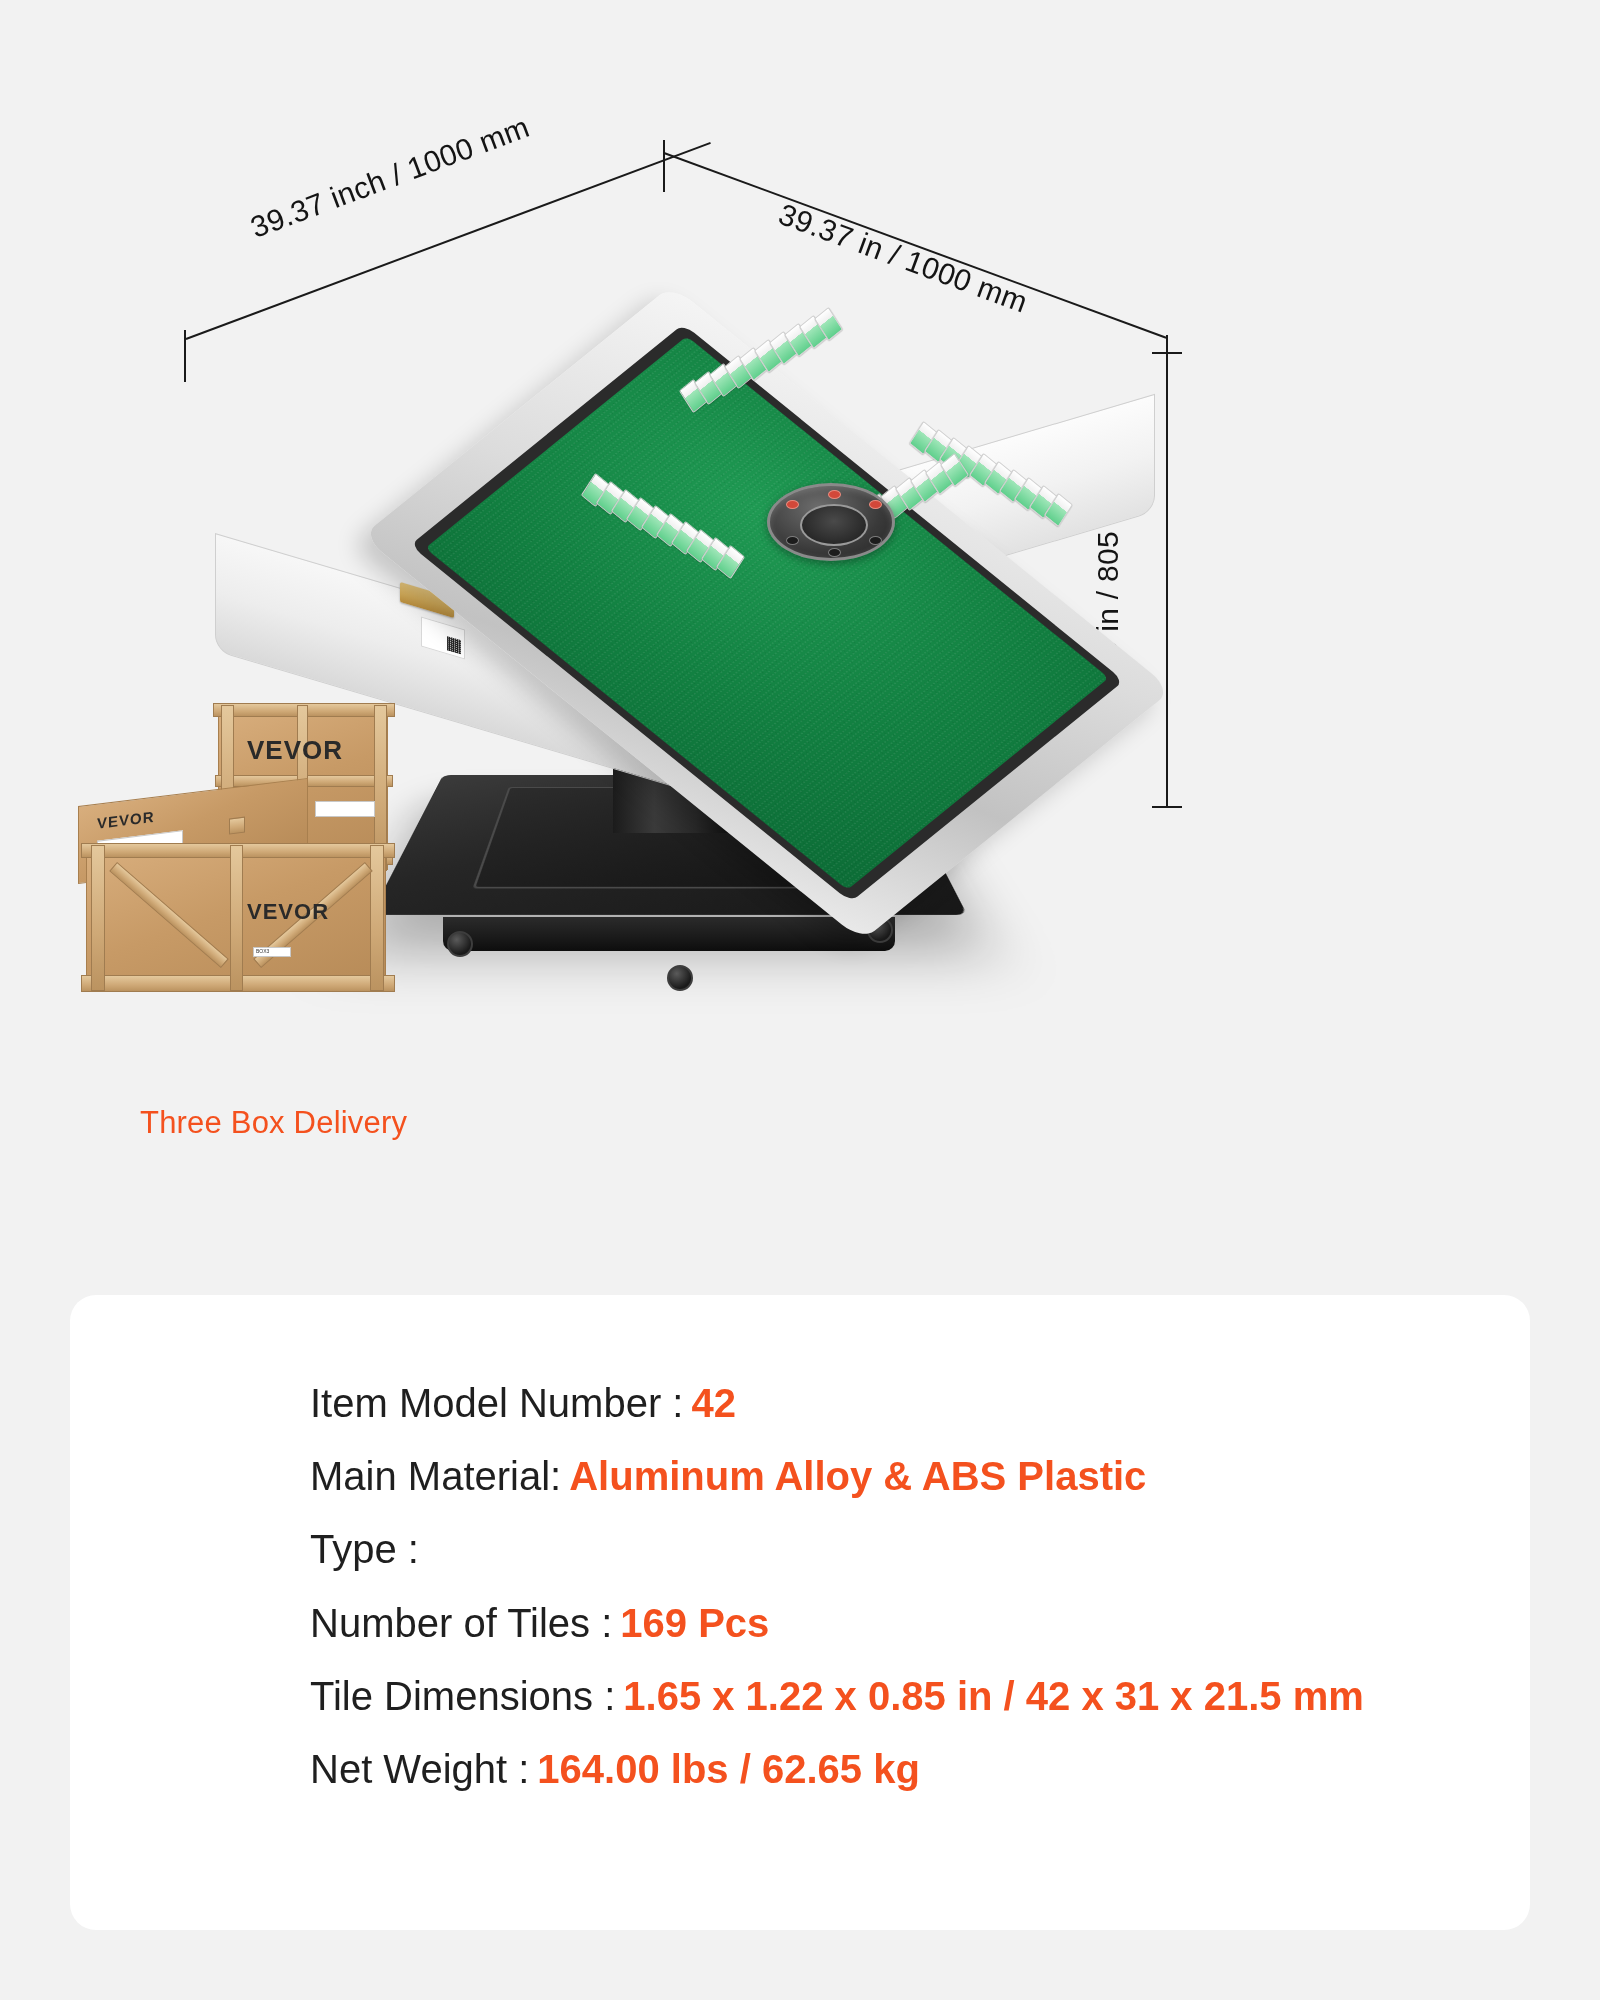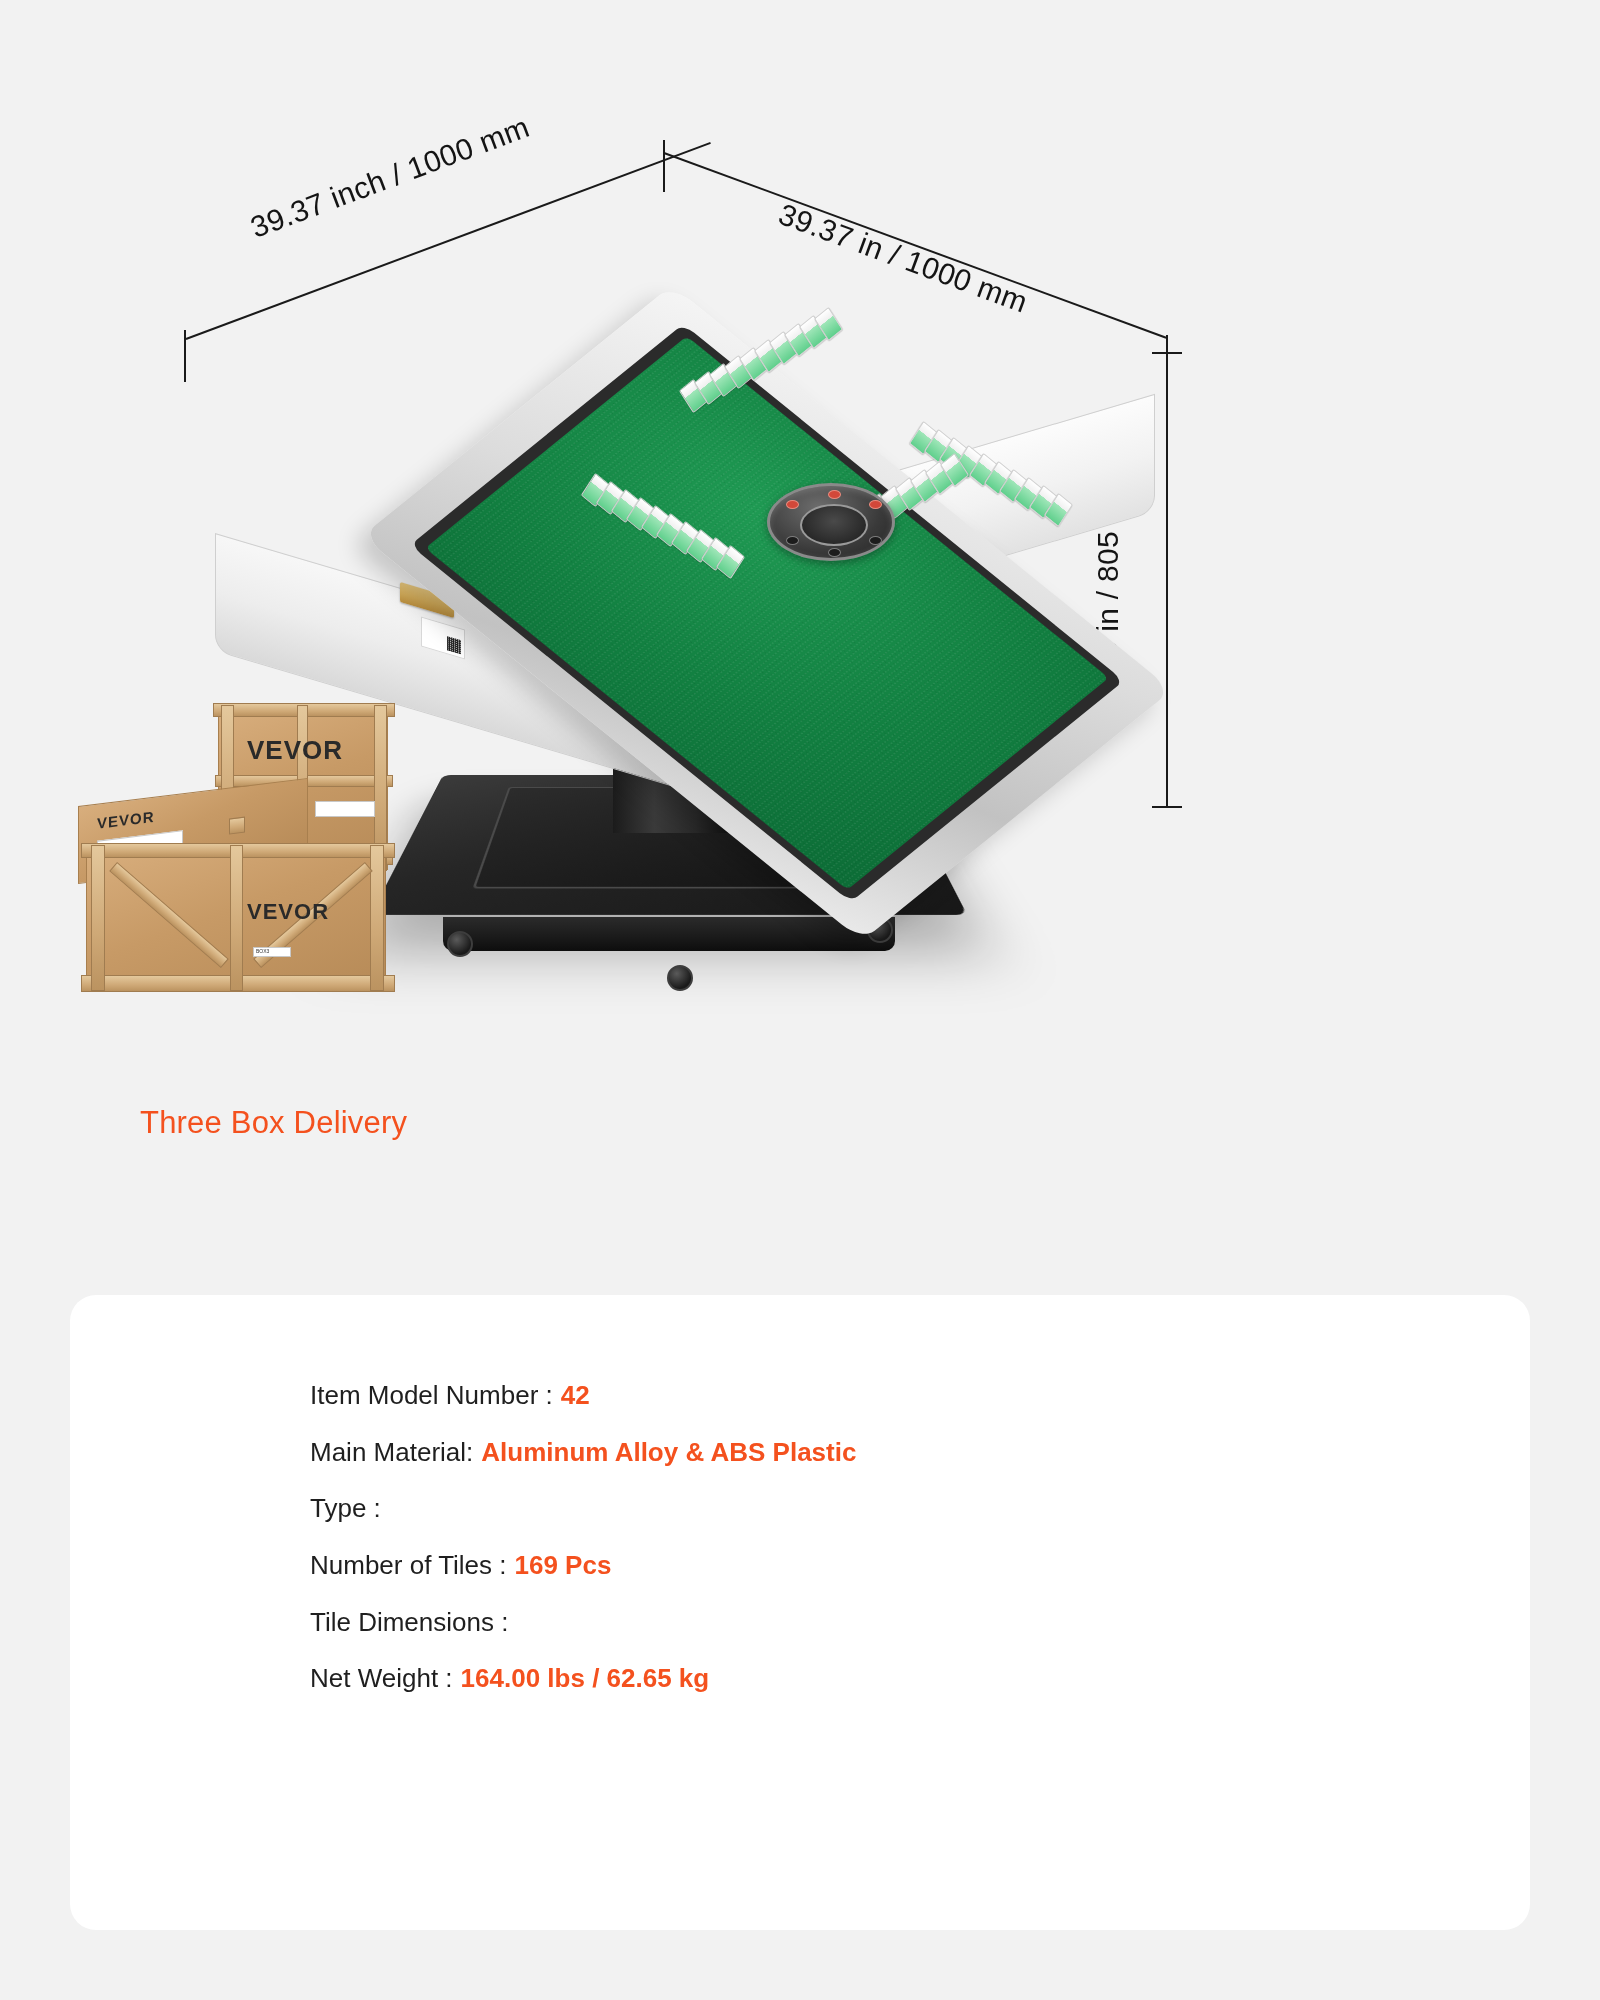--- a/index.html
+++ b/index.html
@@ -203,21 +203,21 @@
     position:absolute; left:70px; top:1295px;
     width:1460px; height:635px;
     background:#ffffff; border-radius:26px;
   }
   #spec-list {
     position:absolute; left:240px; top:85px; right:40px;
   }
   .spec-row {
     display:flex; align-items:baseline;
     margin-bottom:26px;
-    font-size:26px;
+    font-size:40px;
     line-height:1.18;
     white-space:nowrap;
   }
   .spec-label { color:#1f1f1f; font-weight:400; }
   .spec-value { color:#f4511e; font-weight:700; margin-left:8px; }
 </style>
 </head>
 <body>
 
 <div id="page">
@@ -375,20 +375,21 @@
       </div>
       <div class="spec-row">
         <span class="spec-label">Type :</span>
       </div>
       <div class="spec-row">
         <span class="spec-label">Number of Tiles :</span>
         <span class="spec-value">169 Pcs</span>
       </div>
       <div class="spec-row">
         <span class="spec-label">Tile Dimensions :</span>
+        <span class="spec-value">1.65 x 1.22 x 0.85 in / 42 x 31 x 21.5 mm</span>
       </div>
       <div class="spec-row">
         <span class="spec-label">Net Weight :</span>
         <span class="spec-value">164.00 lbs / 62.65 kg</span>
       </div>
     </div>
   </div>
 
 </div>
 

